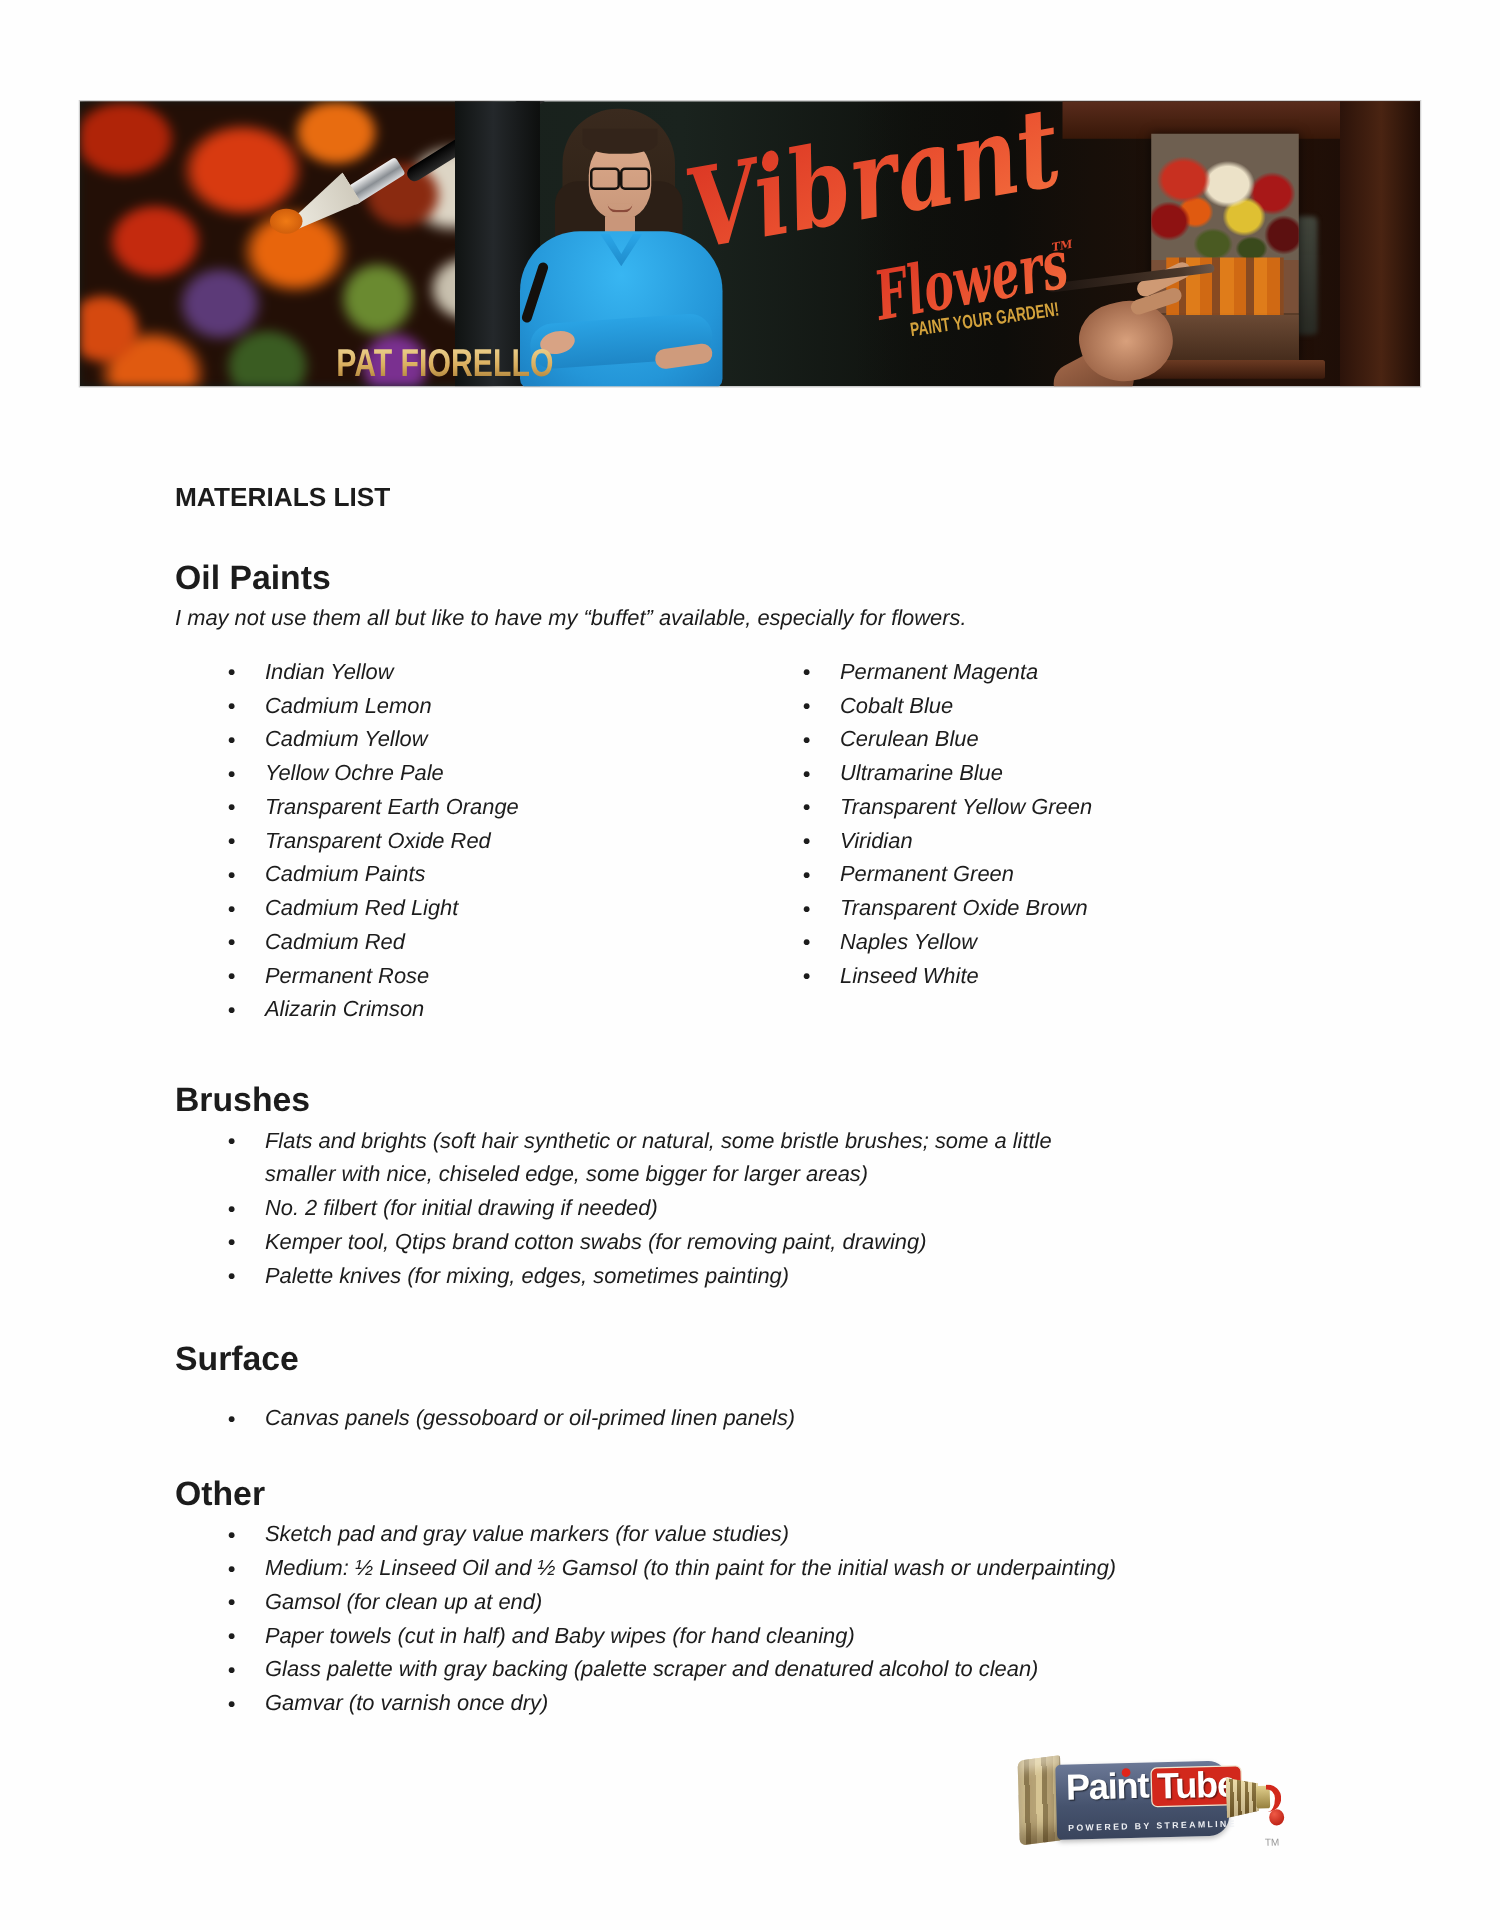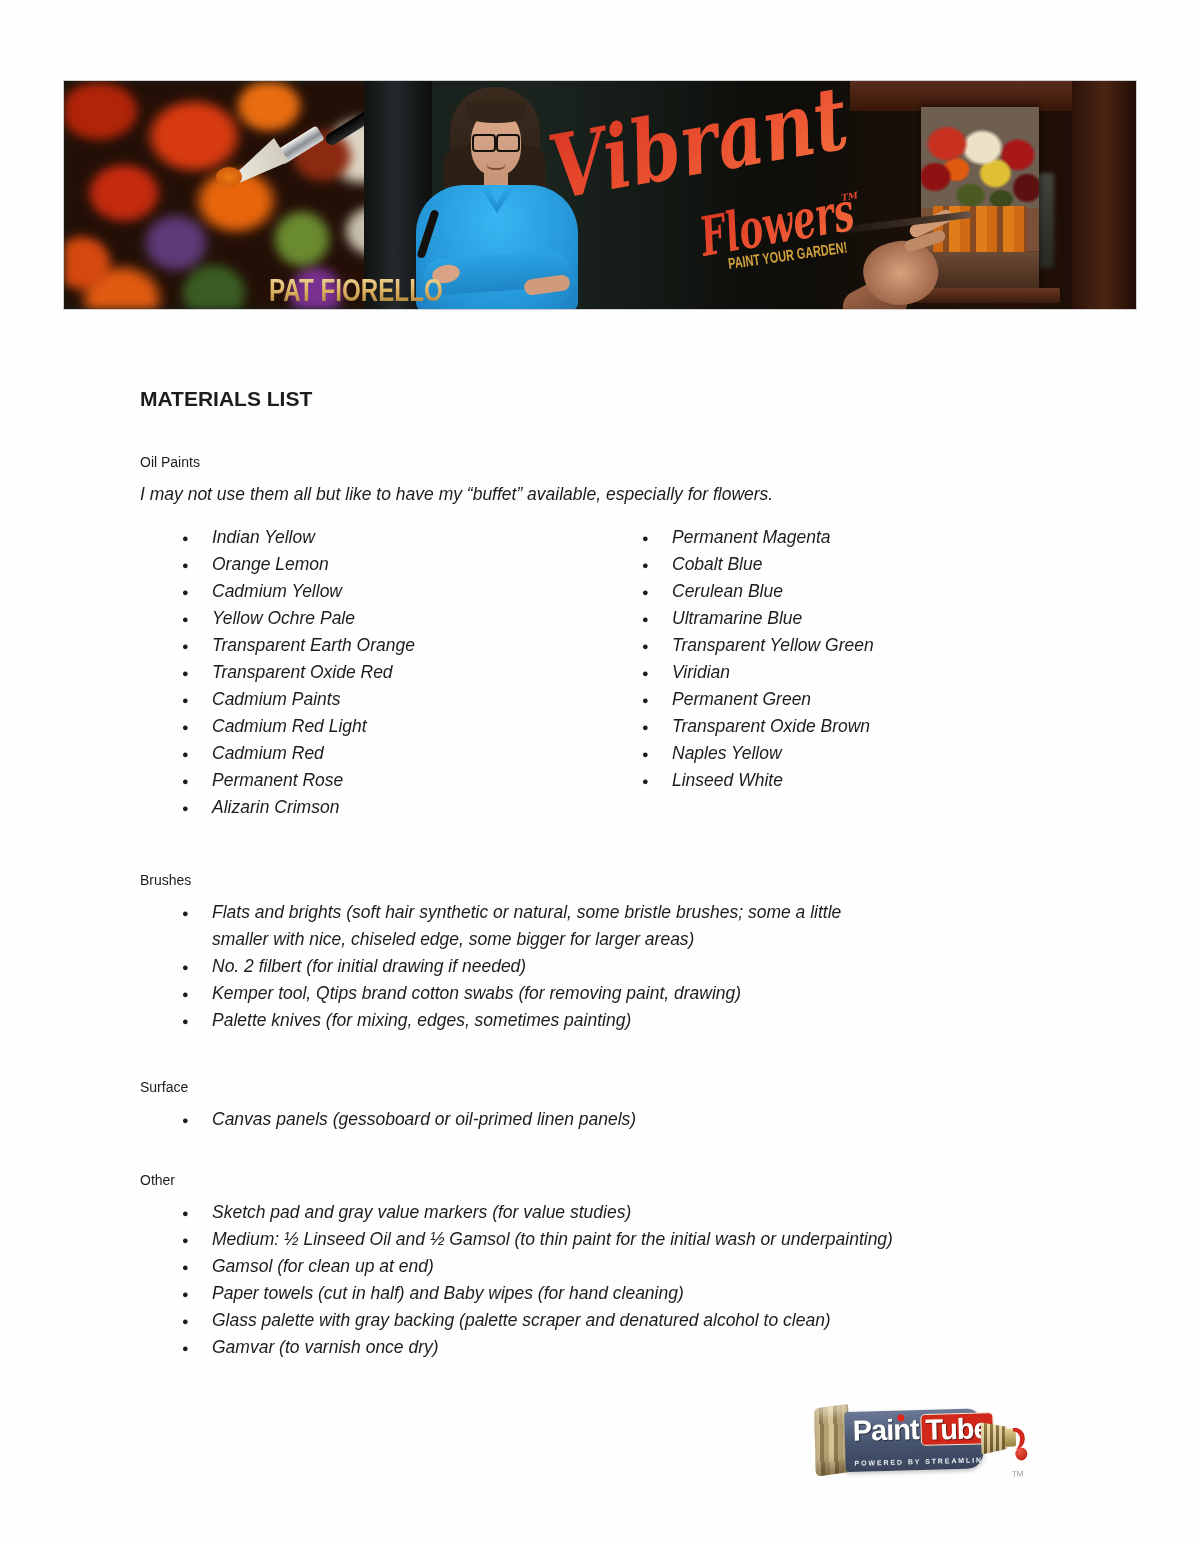--- a/index.html
+++ b/index.html
@@ -85,32 +85,32 @@
   .script-text { font-family:"DejaVu Serif", serif; font-style:italic; font-weight:bold; }
   .tagline-text { font-family:"Liberation Sans", sans-serif; font-weight:bold; }
   .artist-name { position:absolute; left:205px; top:192px; font-size:31px; font-weight:bold; letter-spacing:0;
     transform:scaleX(.78); transform-origin:left center; white-space:nowrap;
     background:linear-gradient(#f2dc9e,#d9ad5c 55%,#9a6f2a); -webkit-background-clip:text; background-clip:text; color:transparent;
     text-shadow:none; }
 
   
   .content { position:absolute; left:140px; top:388px; width:920px; }
   h1.doc-title { font-size:21px; font-weight:bold; line-height:22px; }
-  h2.sec-h { font-size:14px; font-weight:normal; line-height:22px; }
+  h2.sec-h { font-size:27px; font-weight:bold; line-height:22px; }
   .sec-oil h2 { margin-top:41px; }
   .intro { margin-top:7px; font-size:17.5px; font-style:italic; line-height:28px; }
   .cols { display:flex; margin-top:16px; }
   .col { width:500px; }
   ul.items { list-style:none; padding-left:42px; }
   ul.items li { position:relative; padding-left:30px; font-size:17.5px; font-style:italic; line-height:27px; white-space:pre-line; }
   ul.items li::before { content:"●"; position:absolute; left:0; top:1px; font-size:11px; font-style:normal; }
   .sec-brushes h2 { margin-top:48px; }
   .sec-brushes ul { margin-top:8px; }
   .sec-surface h2 { margin-top:42px; }
-  .sec-surface ul { margin-top:8px; }
+  .sec-surface ul { margin-top:23px; }
   .sec-other h2 { margin-top:36px; }
   .sec-other ul { margin-top:8px; }
 
   
   .painttube { position:absolute; left:815px; top:1398px; width:222px; height:94px; }
   .tube { position:absolute; left:0; top:4px; width:212px; height:80px; transform:rotate(-1.5deg); }
   .crimp { position:absolute; left:0; top:2px; width:34px; height:68px; transform:skewY(-6deg);
     background:repeating-linear-gradient(90deg,#d6c493 0 5px,#8f7c52 5px 9px,#b7a376 9px 14px);
     border-radius:5px 2px 2px 5px; box-shadow:inset 0 -10px 12px rgba(60,40,10,.45), inset 0 8px 8px rgba(255,250,230,.5); }
   .tube-body { position:absolute; left:30px; top:8px; width:138px; height:60px;
@@ -195,21 +195,21 @@
 
   <main class="content">
     <h1 class="doc-title">MATERIALS LIST</h1>
 
     <section class="sec-oil">
       <h2 class="sec-h">Oil Paints</h2>
       <p class="intro">I may not use them all but like to have my “buffet” available, especially for flowers.</p>
       <div class="cols">
         <ul class="items col">
             <li>Indian Yellow</li>
-            <li>Orange Lemon</li>
+            <li>Cadmium Lemon</li>
             <li>Cadmium Yellow</li>
             <li>Yellow Ochre Pale</li>
             <li>Transparent Earth Orange</li>
             <li>Transparent Oxide Red</li>
             <li>Cadmium Paints</li>
             <li>Cadmium Red Light</li>
             <li>Cadmium Red</li>
             <li>Permanent Rose</li>
             <li>Alizarin Crimson</li>
           </ul>

